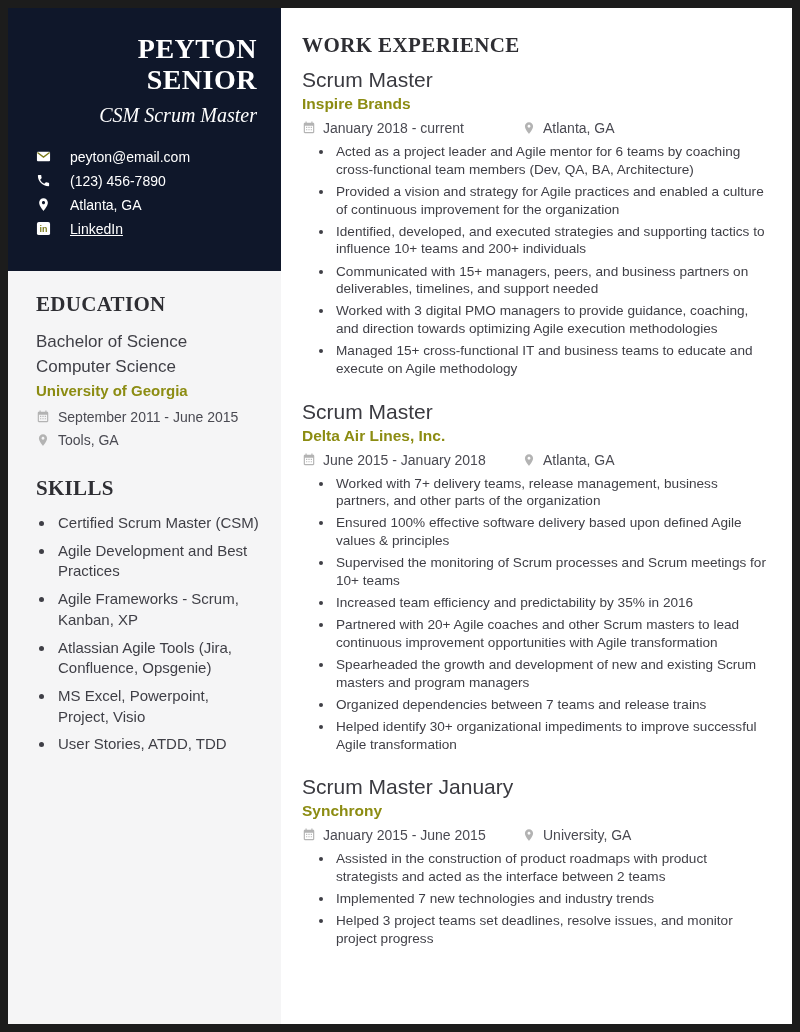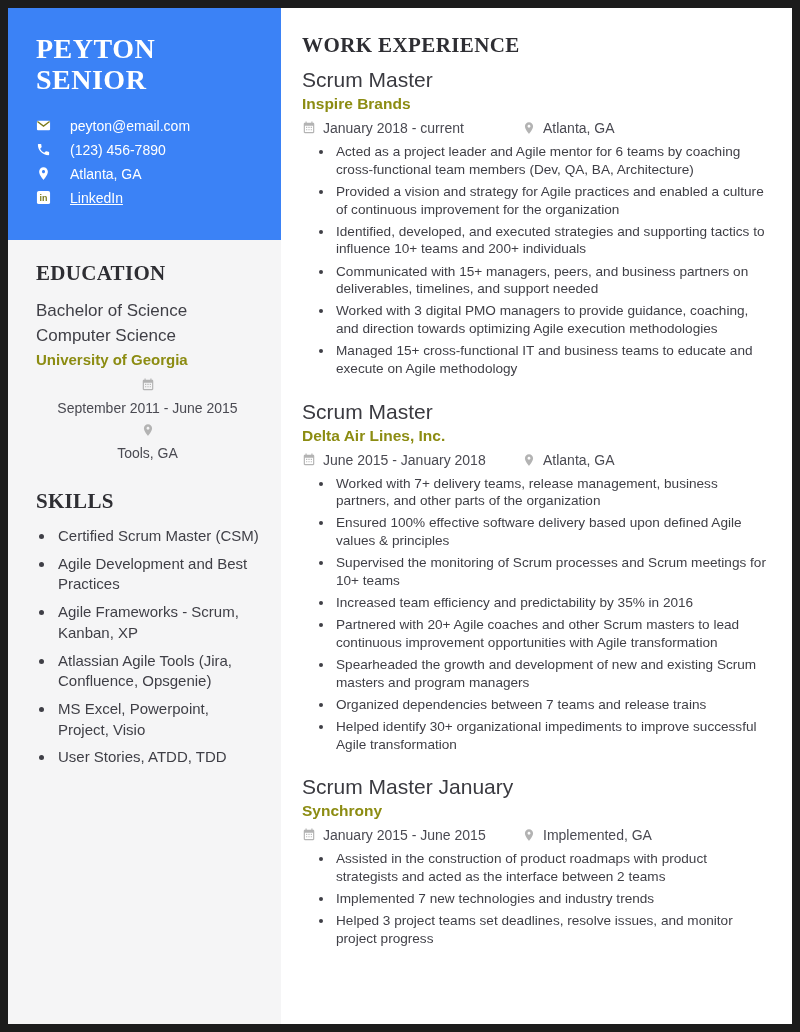--- a/index.html
+++ b/index.html
@@ -3,33 +3,33 @@
 <meta charset="utf-8">
 <style>
   * { margin:0; padding:0; box-sizing:border-box; }
   html,body { width:800px; height:1032px; }
   body { font-family:"Liberation Sans", sans-serif; background:#1c1c1c; }
   .frame { width:800px; height:1032px; background:#1c1c1c; padding:8px; }
   .page { width:100%; height:100%; background:#ffffff; display:flex; overflow:hidden; }
 
   
   .sidebar { width:273px; flex:0 0 273px; background:#f5f5f6; display:flex; flex-direction:column; }
-  .sidebar-header { background:#3b82f6; color:#ffffff; padding:26px 24px 26px 28px; min-height:206px; }
+  .sidebar-header { background:#0f172a; color:#ffffff; padding:26px 24px 26px 28px; min-height:206px;text-align:right; }
   .name { font-family:"Liberation Serif", serif; font-weight:bold; font-size:28px; letter-spacing:0.5px; line-height:1.1; }
   .subtitle { font-family:"Liberation Serif", serif; font-style:italic; font-size:20px; margin-top:8px; }
   .contact { list-style:none; margin-top:22px; }
   .contact li { display:flex; align-items:center; gap:19px; font-size:14px; margin-bottom:8px; }
   .contact .icon { width:15px; height:15px; flex:0 0 15px; display:inline-flex; }
   .contact a { color:#ffffff; text-decoration:underline; cursor:pointer; }
 
   .sidebar-body { padding:21px 22px 20px 28px; color:#3f3f46; }
   .side-heading { font-family:"Liberation Serif", serif; font-weight:bold; font-size:21px; color:#2e2e33; letter-spacing:0.3px; margin-bottom:12px; }
   .edu-line { font-size:17px; line-height:1.5; color:#3f3f46; }
   .edu-school { font-size:15px; line-height:1.5; color:#8c8c12; font-weight:600; }
-  .meta-row { display:flex; align-items:center; gap:8px; font-size:14px; color:#4a4a52; margin-top:7px;flex-direction:column; }
+  .meta-row { display:flex; align-items:center; gap:8px; font-size:14px; color:#4a4a52; margin-top:7px; }
   .meta-row .icon { width:14px; height:14px; flex:0 0 14px; display:inline-flex; }
 
   .skills-section { margin-top:28px; }
   .skills-list { list-style:disc; padding-left:19px; }
   .skills-list li { font-size:15px; line-height:1.38; color:#3f3f46; margin-bottom:7px; padding-left:3px; }
 
   
   .main { flex:1; padding:25px 24px 20px 21px; }
   .work-heading { font-family:"Liberation Serif", serif; font-weight:bold; font-size:21px; color:#2e2e33; letter-spacing:0.4px; margin-bottom:10px; }
   .job { margin-bottom:22px; }
@@ -45,20 +45,21 @@
 </style>
 </head>
 <body>
 
 <div class="frame">
   <div class="page">
 
     <aside class="sidebar">
       <div class="sidebar-header">
         <h1 class="name">PEYTON SENIOR</h1>
+        <div class="subtitle">CSM Scrum Master</div>
         <ul class="contact">
           <li>
             <span class="icon">
               <svg viewBox="0 0 16 16" width="15" height="15">
                   <rect x="1" y="3" width="14" height="10" rx="1" fill="#ffffff"></rect>
                   <path d="M1.5 3.8 8 8.6l6.5-4.8" stroke="#7b7b1c" stroke-width="1.4" fill="none"></path>
                 </svg>
             </span>
             <span>peyton@email.com</span>
           </li>
@@ -206,21 +207,21 @@
                 </svg>
             </span>
             <span>January 2015 - June 2015</span>
           </span>
           <span class="loc-cell">
             <span class="icon">
               <svg viewBox="0 0 24 24" width="14" height="14" fill="#b3b3b3">
                   <path d="M12 2C8.13 2 5 5.13 5 9c0 5.25 7 13 7 13s7-7.75 7-13c0-3.87-3.13-7-7-7zm0 9.5c-1.38 0-2.5-1.12-2.5-2.5s1.12-2.5 2.5-2.5 2.5 1.12 2.5 2.5-1.12 2.5-2.5 2.5z"></path>
                 </svg>
             </span>
-            <span>Implemented, GA</span>
+            <span>University, GA</span>
           </span>
         </div>
         <ul class="bullets">
           <li>Assisted in the construction of product roadmaps with product strategists and acted as the interface between 2 teams</li>
           <li>Implemented 7 new technologies and industry trends</li>
           <li>Helped 3 project teams set deadlines, resolve issues, and monitor project progress</li>
         </ul>
       </section>
     </main>
 

